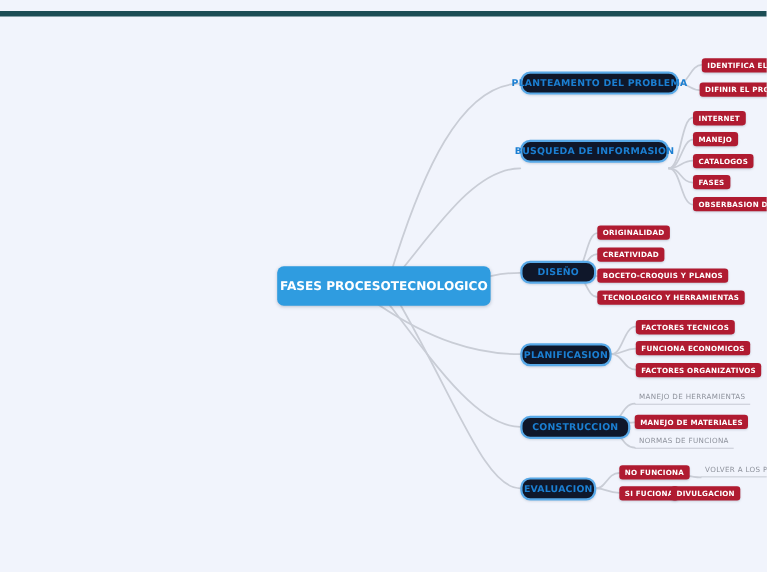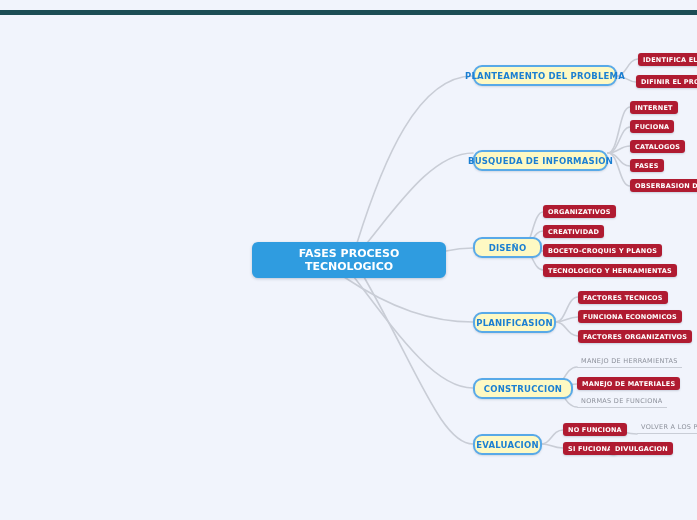--- a/index.html
+++ b/index.html
@@ -9,24 +9,24 @@
     font-family:"DejaVu Sans","Liberation Sans",sans-serif;
   }
   .topbar{position:absolute;left:0;top:10px;width:697px;height:5px;background:#1c4d55;}
   svg.connectors{position:absolute;left:0;top:0;}
   .node{position:absolute;box-sizing:border-box;display:flex;align-items:center;justify-content:center;white-space:nowrap;}
   .node-root{
     width:194px;height:36px;left:252px;top:242px;
     background:#2f9ce0;border-radius:6px;
     color:#ffffff;font-size:11px;line-height:13px;font-weight:bold;text-align:center;
     box-shadow:0 1px 3px rgba(40,60,90,0.25);
-    flex-direction:column;
+    flex-direction:row;
   }
   .node-phase{
-    height:21px;background:#fef9c3;border:2px solid #58a9e8;border-radius:9px;
+    height:21px;background:#0f172a;border:2px solid #58a9e8;border-radius:9px;
     color:#1b7fd2;font-size:8.5px;font-weight:bold;letter-spacing:0.2px;
     box-shadow:0 1px 2px rgba(40,60,90,0.15);
   }
   .node-red{
     height:13px;background:#b01b31;border-radius:3px;
     color:#ffffff;font-size:6.5px;font-weight:bold;letter-spacing:0.2px;
     padding:0 5px;
     box-shadow:0 1px 2px rgba(40,60,90,0.2);
   }
   .node-plain{
@@ -80,36 +80,36 @@
     <path d="M607,448 L610,448"></path>
   </g>
 </svg>
 
 <div class="node node-root">
   <span>FASES PROCESO</span>
   <span>TECNOLOGICO</span>
 </div>
 
 <div class="node node-phase" style="left:473px;top:65px;width:144px">PLANTEAMENTO DEL PROBLEMA</div>
-<div class="node node-phase" style="left:473px;top:150px;width:135px">BUSQUEDA DE INFORMASION</div>
+<div class="node node-phase" style="left:473px;top:127px;width:135px">BUSQUEDA DE INFORMASION</div>
 <div class="node node-phase" style="left:473px;top:237px;width:69px">DISEÑO</div>
 <div class="node node-phase" style="left:473px;top:312px;width:83px">PLANIFICASION</div>
 <div class="node node-phase" style="left:473px;top:378px;width:100px">CONSTRUCCION</div>
 <div class="node node-phase" style="left:473px;top:434px;width:69px">EVALUACION</div>
 
 <div class="node node-red clipped" style="left:638px;top:53px">IDENTIFICA EL PRO</div>
 <div class="node node-red clipped" style="left:636px;top:75px">DIFINIR EL PROBL</div>
 
 <div class="node node-red" style="left:630px;top:101px">INTERNET</div>
-<div class="node node-red" style="left:630px;top:120px">FUCIONA</div>
+<div class="node node-red" style="left:630px;top:120px">MANEJO</div>
 <div class="node node-red" style="left:630px;top:140px">CATALOGOS</div>
 <div class="node node-red" style="left:630px;top:159px">FASES</div>
 <div class="node node-red clipped" style="left:630px;top:179px">OBSERBASION DIRECT</div>
 
-<div class="node node-red" style="left:543px;top:205px">ORGANIZATIVOS</div>
+<div class="node node-red" style="left:543px;top:205px">ORIGINALIDAD</div>
 <div class="node node-red" style="left:543px;top:225px">CREATIVIDAD</div>
 <div class="node node-red" style="left:543px;top:244px">BOCETO-CROQUIS Y PLANOS</div>
 <div class="node node-red" style="left:543px;top:264px">TECNOLOGICO Y HERRAMIENTAS</div>
 
 <div class="node node-red" style="left:578px;top:291px">FACTORES TECNICOS</div>
 <div class="node node-red" style="left:578px;top:310px">FUNCIONA ECONOMICOS</div>
 <div class="node node-red" style="left:578px;top:330px">FACTORES ORGANIZATIVOS</div>
 
 <div class="node node-plain" style="left:577px;top:357px">MANEJO DE HERRAMIENTAS</div>
 <div class="node node-red" style="left:577px;top:377px">MANEJO DE MATERIALES</div>

